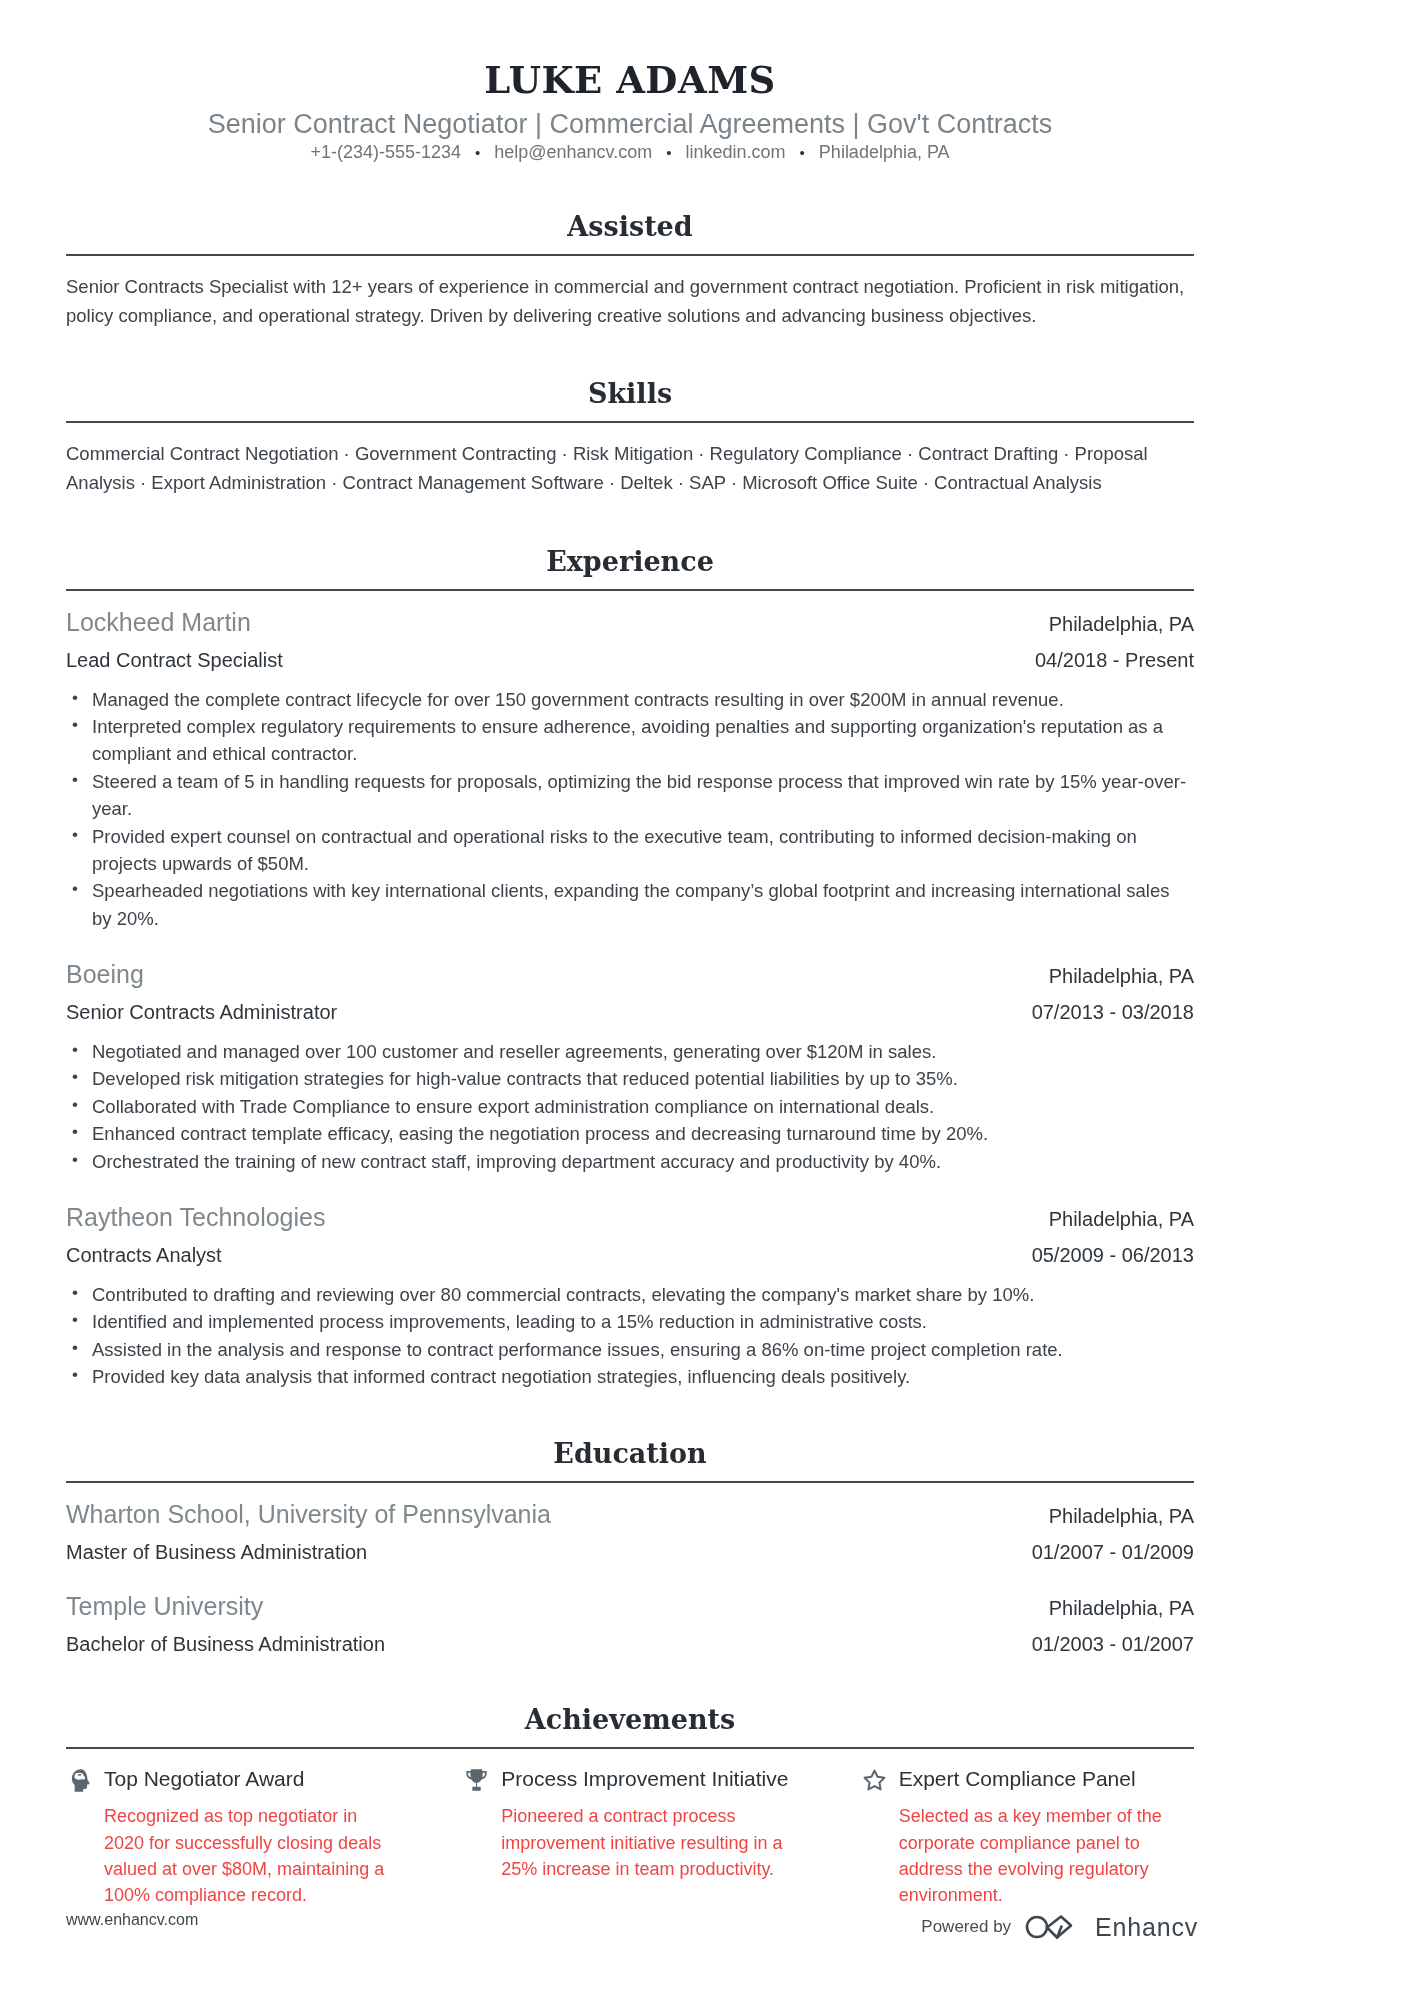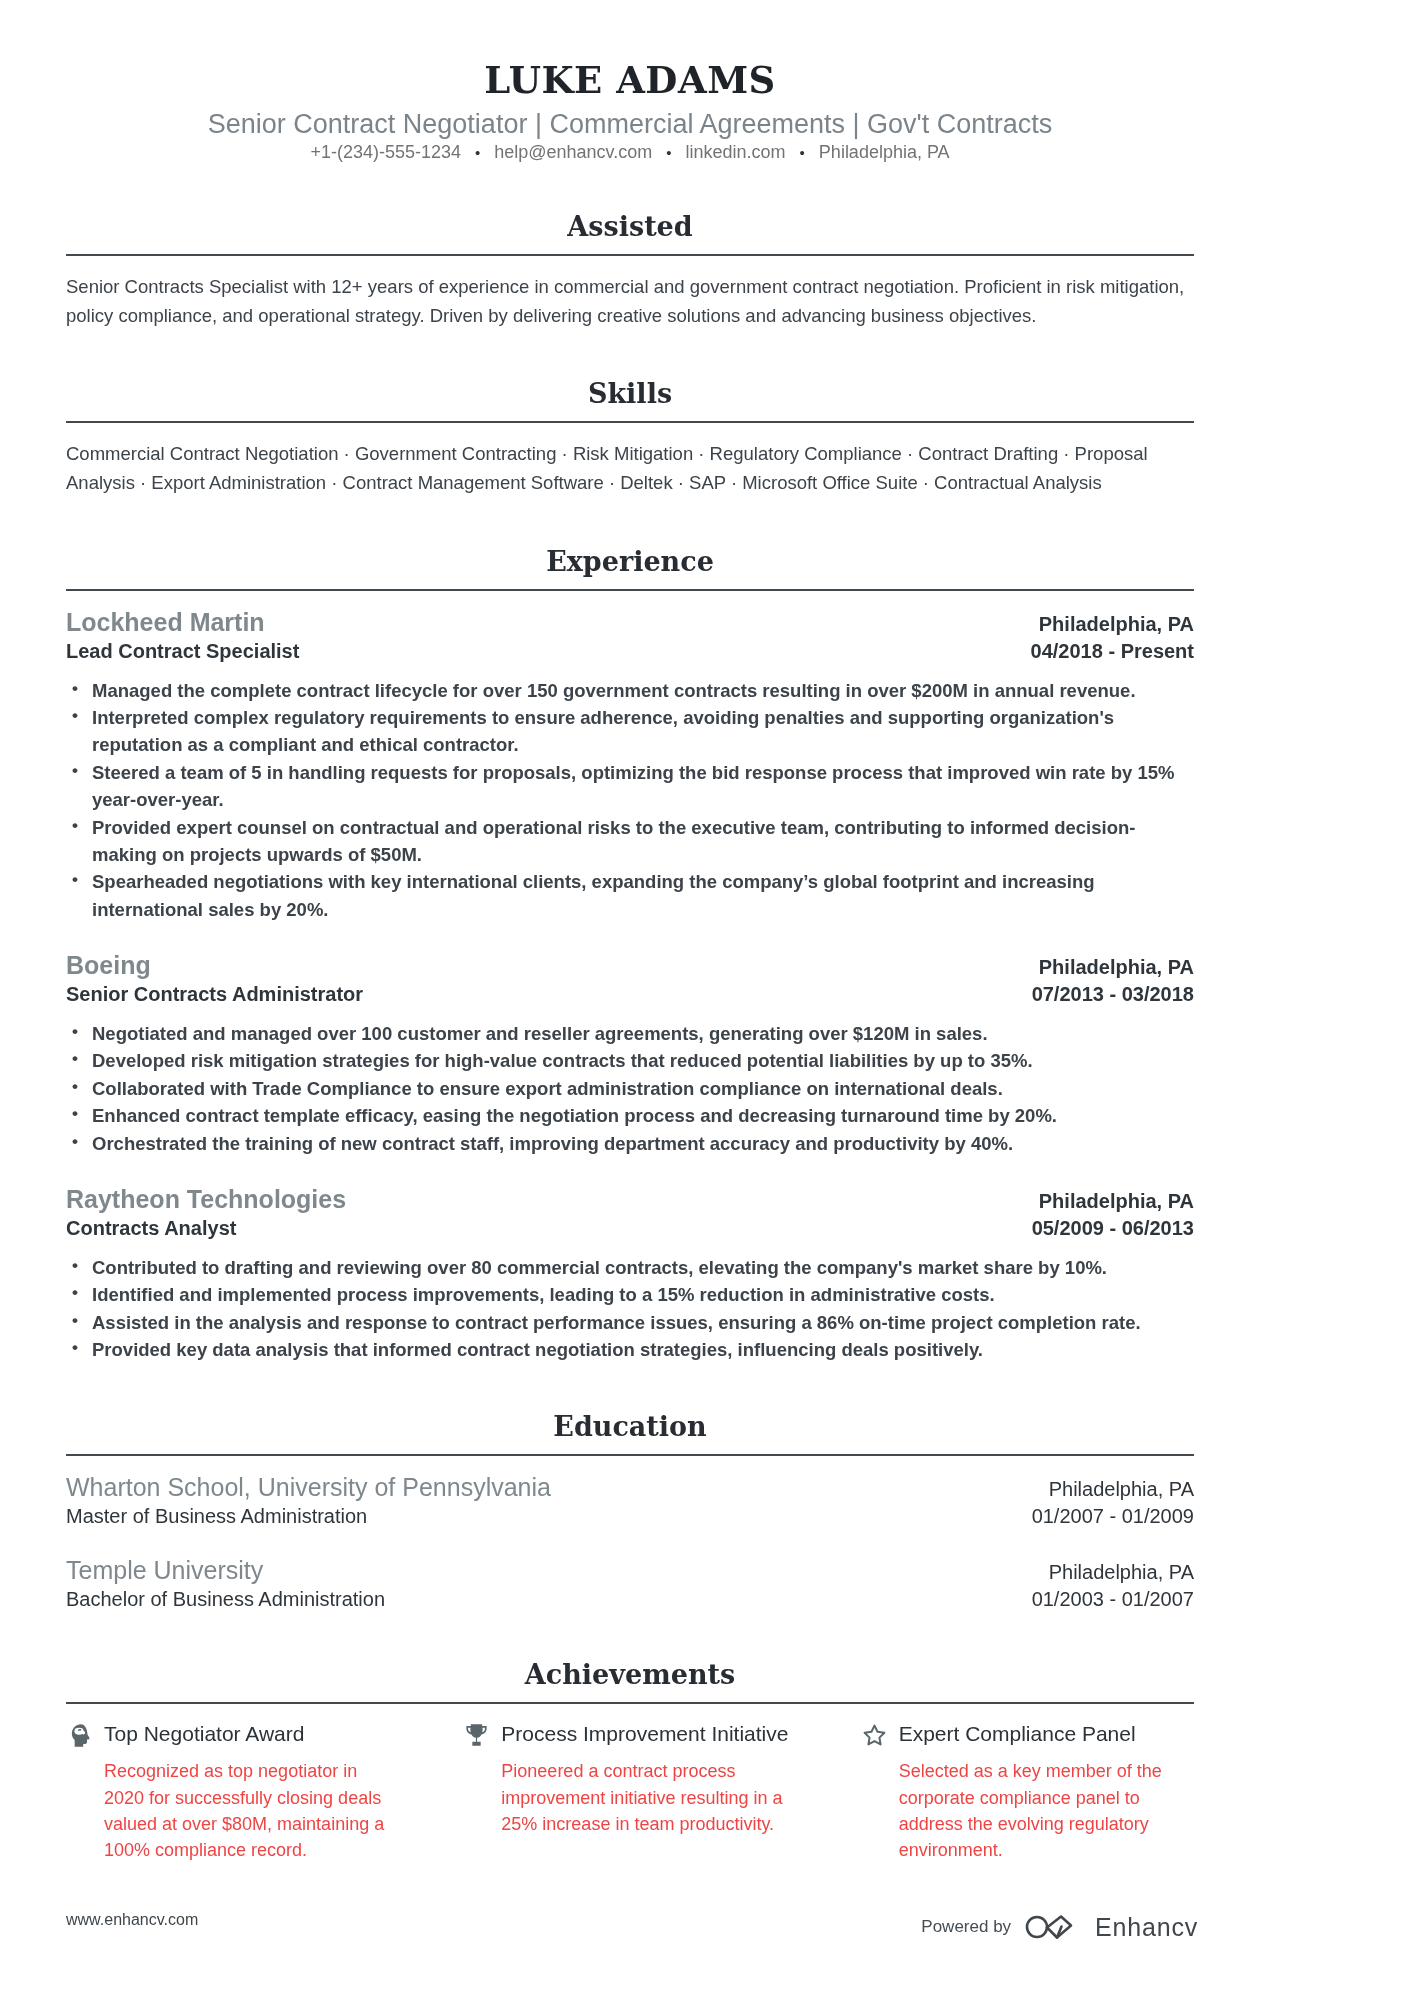--- a/index.html
+++ b/index.html
@@ -35,26 +35,26 @@
     text-align:center;
     font-family:"DejaVu Serif", serif;
     font-size:27px; font-weight:600; color:#272d33;
     margin:0 0 12px 0;
   }
   .rule { border:none; border-top:2px solid #42494f; margin:0 0 17px 0; }
 
   .body-text { font-size:18.5px; line-height:1.55; color:#3c434a; }
 
   
-  .entry { margin-top:28px;font-weight:bold; }
+  .entry { margin-top:28px; }
   .entry:first-of-type { margin-top:6px; }
   .entry-row { display:flex; justify-content:space-between; align-items:baseline; }
   .company { font-size:25px; color:#7e888d; }
   .place   { font-size:20px; color:#2e353b; }
-  .role-row { margin-top:3px;gap:16px; }
+  .role-row { margin-top:12px;gap:16px; }
   .role, .dates { font-size:20px; color:#2e353b; }
 
   ul.bullets { margin:14px 0 0 0; padding:0; list-style:none; }
   ul.bullets li {
     position:relative; padding-left:26px; margin:0;
     font-size:18.5px; line-height:1.48; color:#3c434a;
   }
   ul.bullets li::before {
     content:"•"; position:absolute; left:6px; top:-1px;
     color:#3c434a; font-size:17px;

